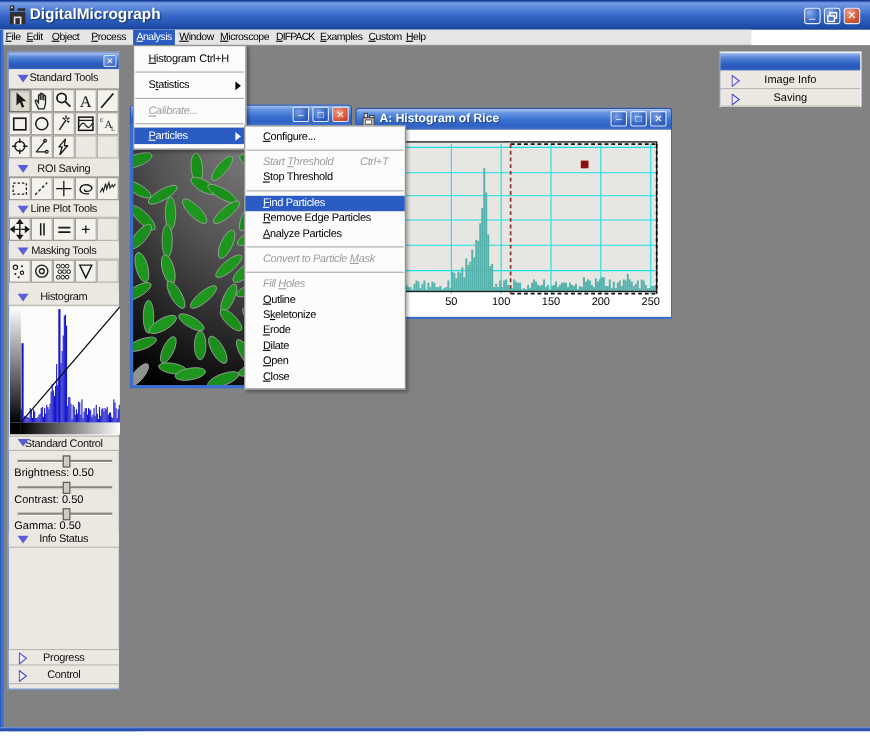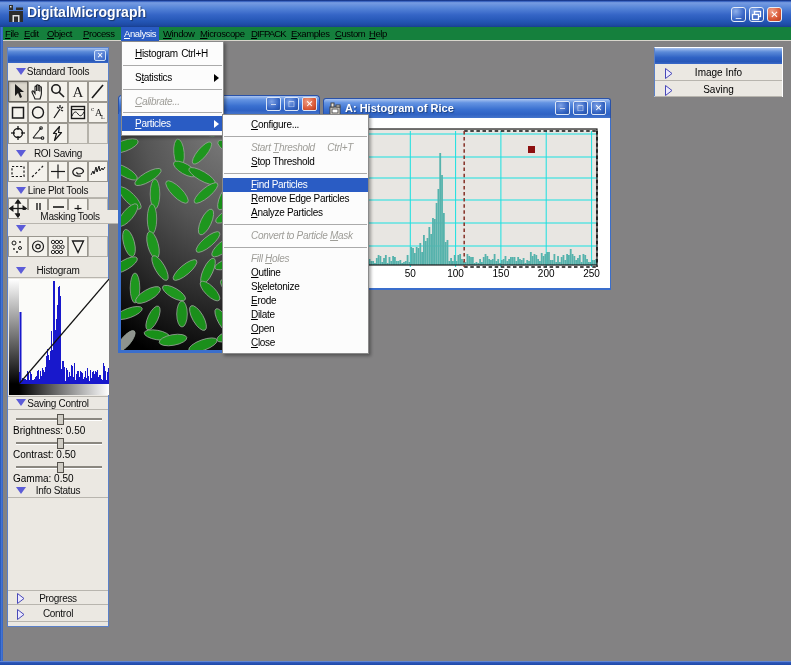--- a/index.html
+++ b/index.html
@@ -4,21 +4,21 @@
 html,body{margin:0;padding:0;}
 body{width:791px;height:670px;overflow:hidden;position:relative;
  font-family:"Liberation Sans",sans-serif;background:#fff;}
 *{box-sizing:border-box;}
 .abs{position:absolute;}
 
 #titlebar{left:0;top:0;width:791px;height:27px;
  background:linear-gradient(180deg,#0c226c 0%,#2a56b8 4%,#779ce2 10%,#5584d8 30%,#3565c6 55%,#2355b4 80%,#1d4aa4 93%,#1a3f8f 100%);}
 #titletext{left:27px;top:4px;color:#fff;font-size:14px;font-weight:bold;
  text-shadow:1px 1px 1px #1a3668;letter-spacing:0px;}
-#menubar{left:0;top:27px;width:791px;height:14px;background:#15803d;
+#menubar{left:0;top:27px;width:683px;height:14px;background:#e5e5e5;
  border-bottom:1px solid #d8d5cc;font-size:11px;color:#000;}
 .mi{position:absolute;top:0;height:14px;line-height:14px;padding:0;font-size:9.5px;letter-spacing:-0.4px;}
 .mi u{text-decoration:underline;}
 #mdi{left:0;top:41px;width:791px;height:621px;background:#838283;}
 #bottomstrip{left:0;top:661px;width:791px;height:4px;
  background:linear-gradient(180deg,#7b9ce0,#2a55b8 40%,#1f4aa8);}
 #bottomwhite{left:0;top:665px;width:791px;height:5px;background:#fff;}
 
 .capbtn{position:absolute;width:15px;height:15px;border-radius:3px;
  border:1px solid #e8eef8;color:#fff;font-size:10px;line-height:13px;text-align:center;}
@@ -47,21 +47,21 @@
  box-shadow:2px 2px 3px #00000055;font-size:10px;letter-spacing:-0.3px;color:#000;}
 .mitem{position:relative;padding-left:13px;white-space:nowrap;}
 .msep{border-top:1px solid #aaa;margin:4px 1px;}
 .hil{background:#2a5cc4;color:#fff;}
 .gray{color:#9e9d98;font-style:italic;}
 .mitem .acc{position:absolute;right:15px;}
 .marr{position:absolute;right:4px;top:4px;width:0;height:0;
  border-top:4px solid transparent;border-bottom:4px solid transparent;border-left:5px solid #000;}
 .hil .marr{border-left-color:#fff;}
 u{text-underline-offset:1px;}
-.mitem.sm{height:14px;line-height:14px;padding-left:28px;}
+.mitem.sm{height:14px;line-height:14px;padding-left:16px;}
 .menu .msep{margin:4px 1px;}
 
 .cwin{position:absolute;border-radius:4px 4px 0 0;}
 .ctitle{position:absolute;left:0;top:0;width:100%;height:19px;border-radius:4px 4px 0 0;
  background:linear-gradient(180deg,#aac4f0 0%,#6494e2 20%,#3a70d0 55%,#2f62c4 80%,#4474cc 100%);
  border:1px solid #2a52a8;border-bottom:none;}
 .ctext{position:absolute;top:3px;color:#fff;font-size:11px;font-weight:bold;
  text-shadow:1px 1px 1px #20427e;}
 .cbtn{position:absolute;top:2px;width:15px;height:14px;border-radius:2px;
  border:1px solid #dce6f6;color:#fff;font-size:9px;line-height:12px;text-align:center;
@@ -225,21 +225,21 @@
             </g>
           </svg></div>
         <div class="tb" style="left:60px;top:150px;"><svg width="18" height="19" viewBox="0 0 18 19">
             <g stroke="#1a1a1a" stroke-width="1.2">
               <line x1="9" y1="6" x2="9" y2="13"></line>
               <line x1="5.5" y1="9.5" x2="12.5" y2="9.5"></line>
             </g>
           </svg></div>
         <div class="tb" style="left:80px;top:150px;background:#ebe8e2;border-color:#b5b2aa;"></div>
       </div>
- <div class="sechdr" style="top:162px;height:14px;line-height:14px;margin-left:12px;">Masking Tools</div>
+ <div class="sechdr" style="top:174px;height:14px;line-height:14px;">Masking Tools</div>
  <div class="tri-d" style="left:8px;top:177px;"></div>
  <div id="tools4">
         <div class="tb" style="left:0px;top:188px;"><svg width="18" height="19" viewBox="0 0 18 19">
             <g fill="none" stroke="#1a1a1a">
               <circle cx="5" cy="6" r="2"></circle>
               <circle cx="11" cy="11" r="1.5"></circle>
             </g>
             <circle cx="11" cy="5" r="0.9" fill="#1a1a1a"></circle>
             <circle cx="5" cy="12" r="0.9" fill="#1a1a1a"></circle>
             <circle cx="8" cy="15" r="0.9" fill="#1a1a1a"></circle>
@@ -371,21 +371,21 @@
             <rect x="94" y="84" width="1" height="21"></rect>
             <rect x="95" y="87" width="1" height="18"></rect>
             <rect x="96" y="92" width="1" height="13"></rect>
             <rect x="97" y="101" width="1" height="4"></rect>
             <rect x="98" y="93" width="1" height="12"></rect>
             <rect x="99" y="89" width="1" height="16"></rect>
             <rect x="44" y="2" width="2" height="103"></rect>
           </g>
 <line x1="10" y1="105" x2="100" y2="0" stroke="#111" stroke-width="1.2"></line>
 </svg></div>
- <div class="sechdr" style="top:348px;height:14px;line-height:14px;border-top:1px solid #b8b5ae;">Saving Control</div>
+ <div class="sechdr" style="top:348px;height:14px;line-height:14px;border-top:1px solid #b8b5ae;">Standard Control</div>
  <div class="tri-d" style="left:8px;top:351px;"></div>
  <div class="slider" style="top:366px;"></div>
  <div class="plabel" style="top:377px;">Brightness: 0.50</div>
  <div class="slider" style="top:390px;"></div>
  <div class="plabel" style="top:401px;">Contrast: 0.50</div>
  <div class="slider" style="top:414px;"></div>
  <div class="plabel" style="top:425px;">Gamma: 0.50</div>
  <div class="sechdr" style="top:436px;height:14px;line-height:14px;">Info Status</div>
  <div class="tri-d" style="left:8px;top:439px;"></div>
  <div class="sechdr" style="top:542px;height:15px;line-height:15px;border-top:1px solid #b8b5ae;">Progress</div>

